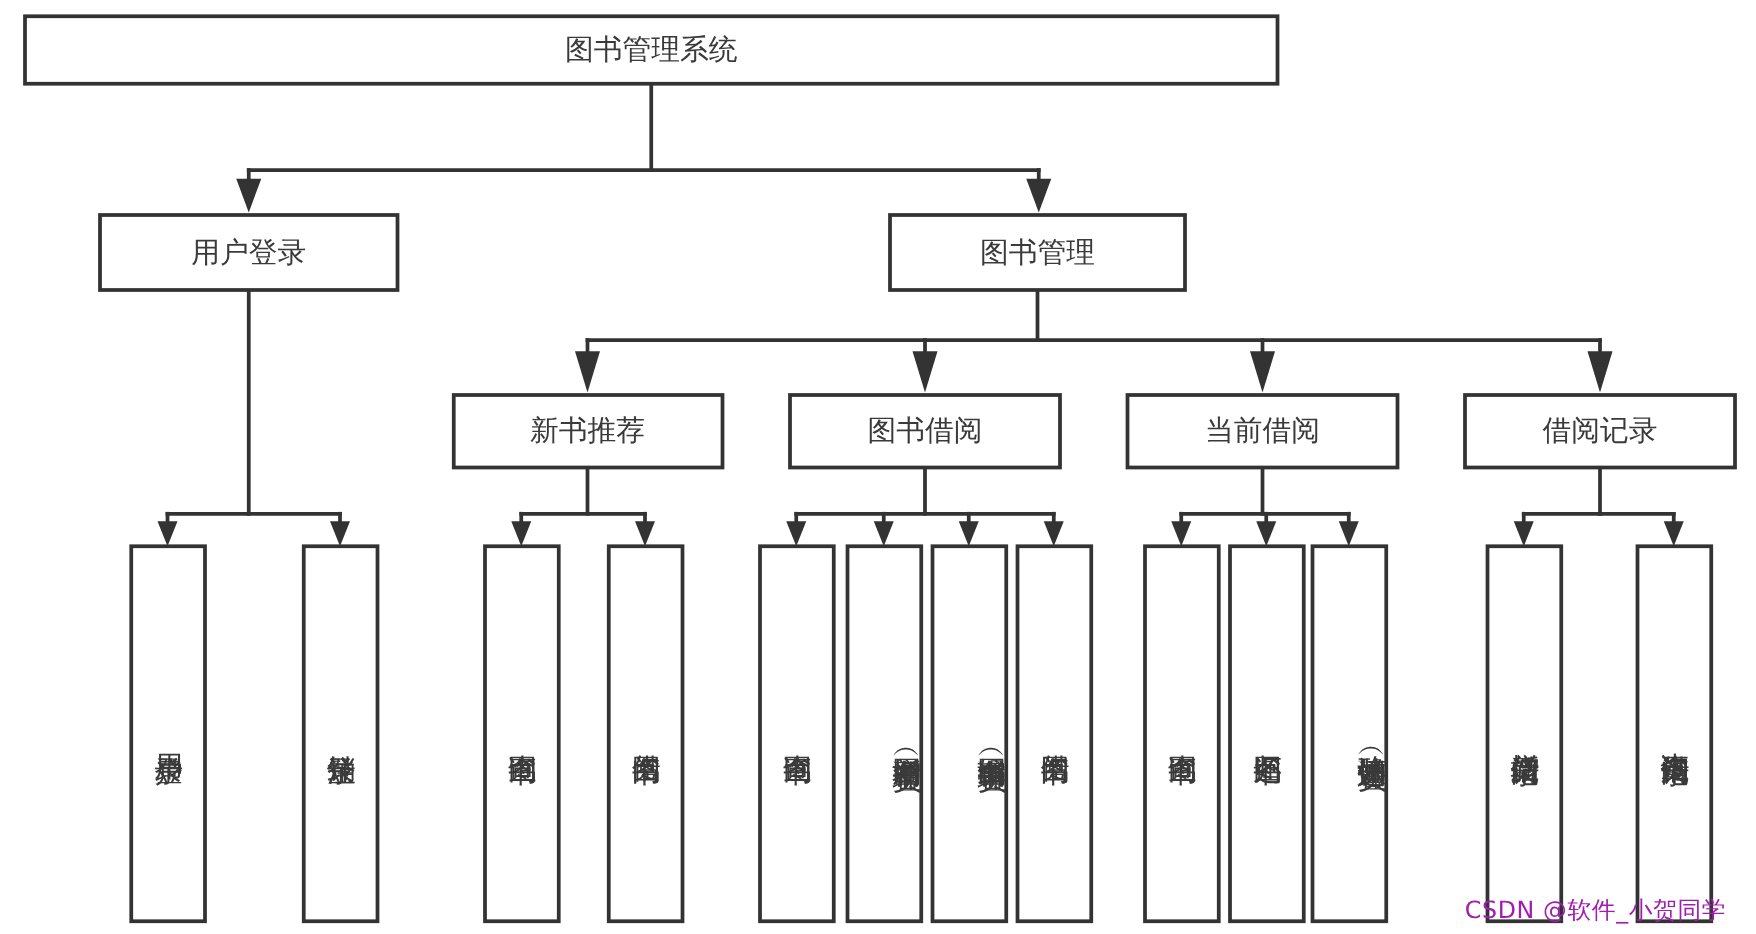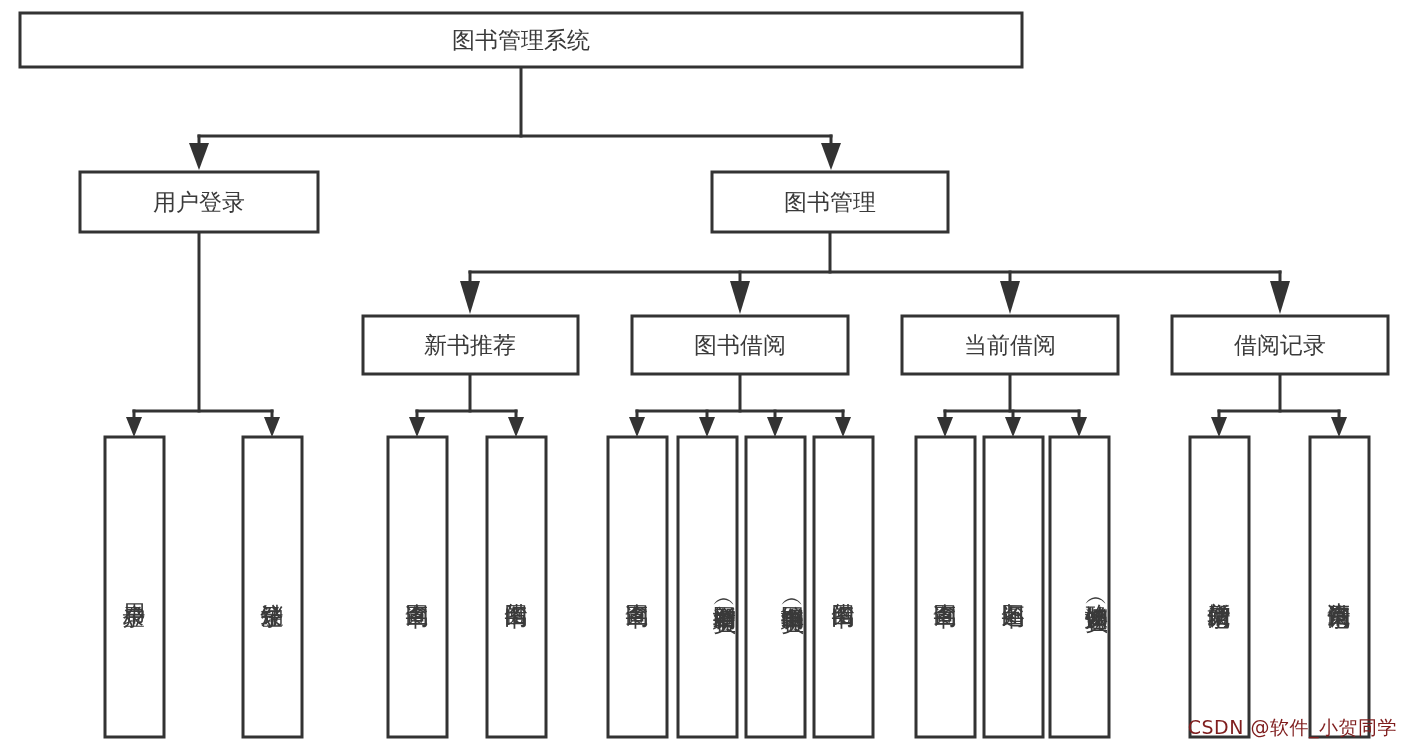--- a/index.html
+++ b/index.html
@@ -59,25 +59,25 @@
     line-height: 1.05;
     letter-spacing: 1px;
     white-space: nowrap;
     pointer-events: none;
     display: flex;
     align-items: center;
     justify-content: center;
   }
   .watermark {
     position: absolute;
-    right: 8px;
+    right: 24px;
     bottom: 6px;
     font-family: "DejaVu Sans", "Liberation Sans", sans-serif;
     font-size: 19px;
-    color: #7f1d1d;
+    color: #a21caf;
     letter-spacing: 0.5px;
     white-space: nowrap;
     user-select: none;
   }
 </style>
 </head>
 <body>
 
 <div id="diagram-root">
 

